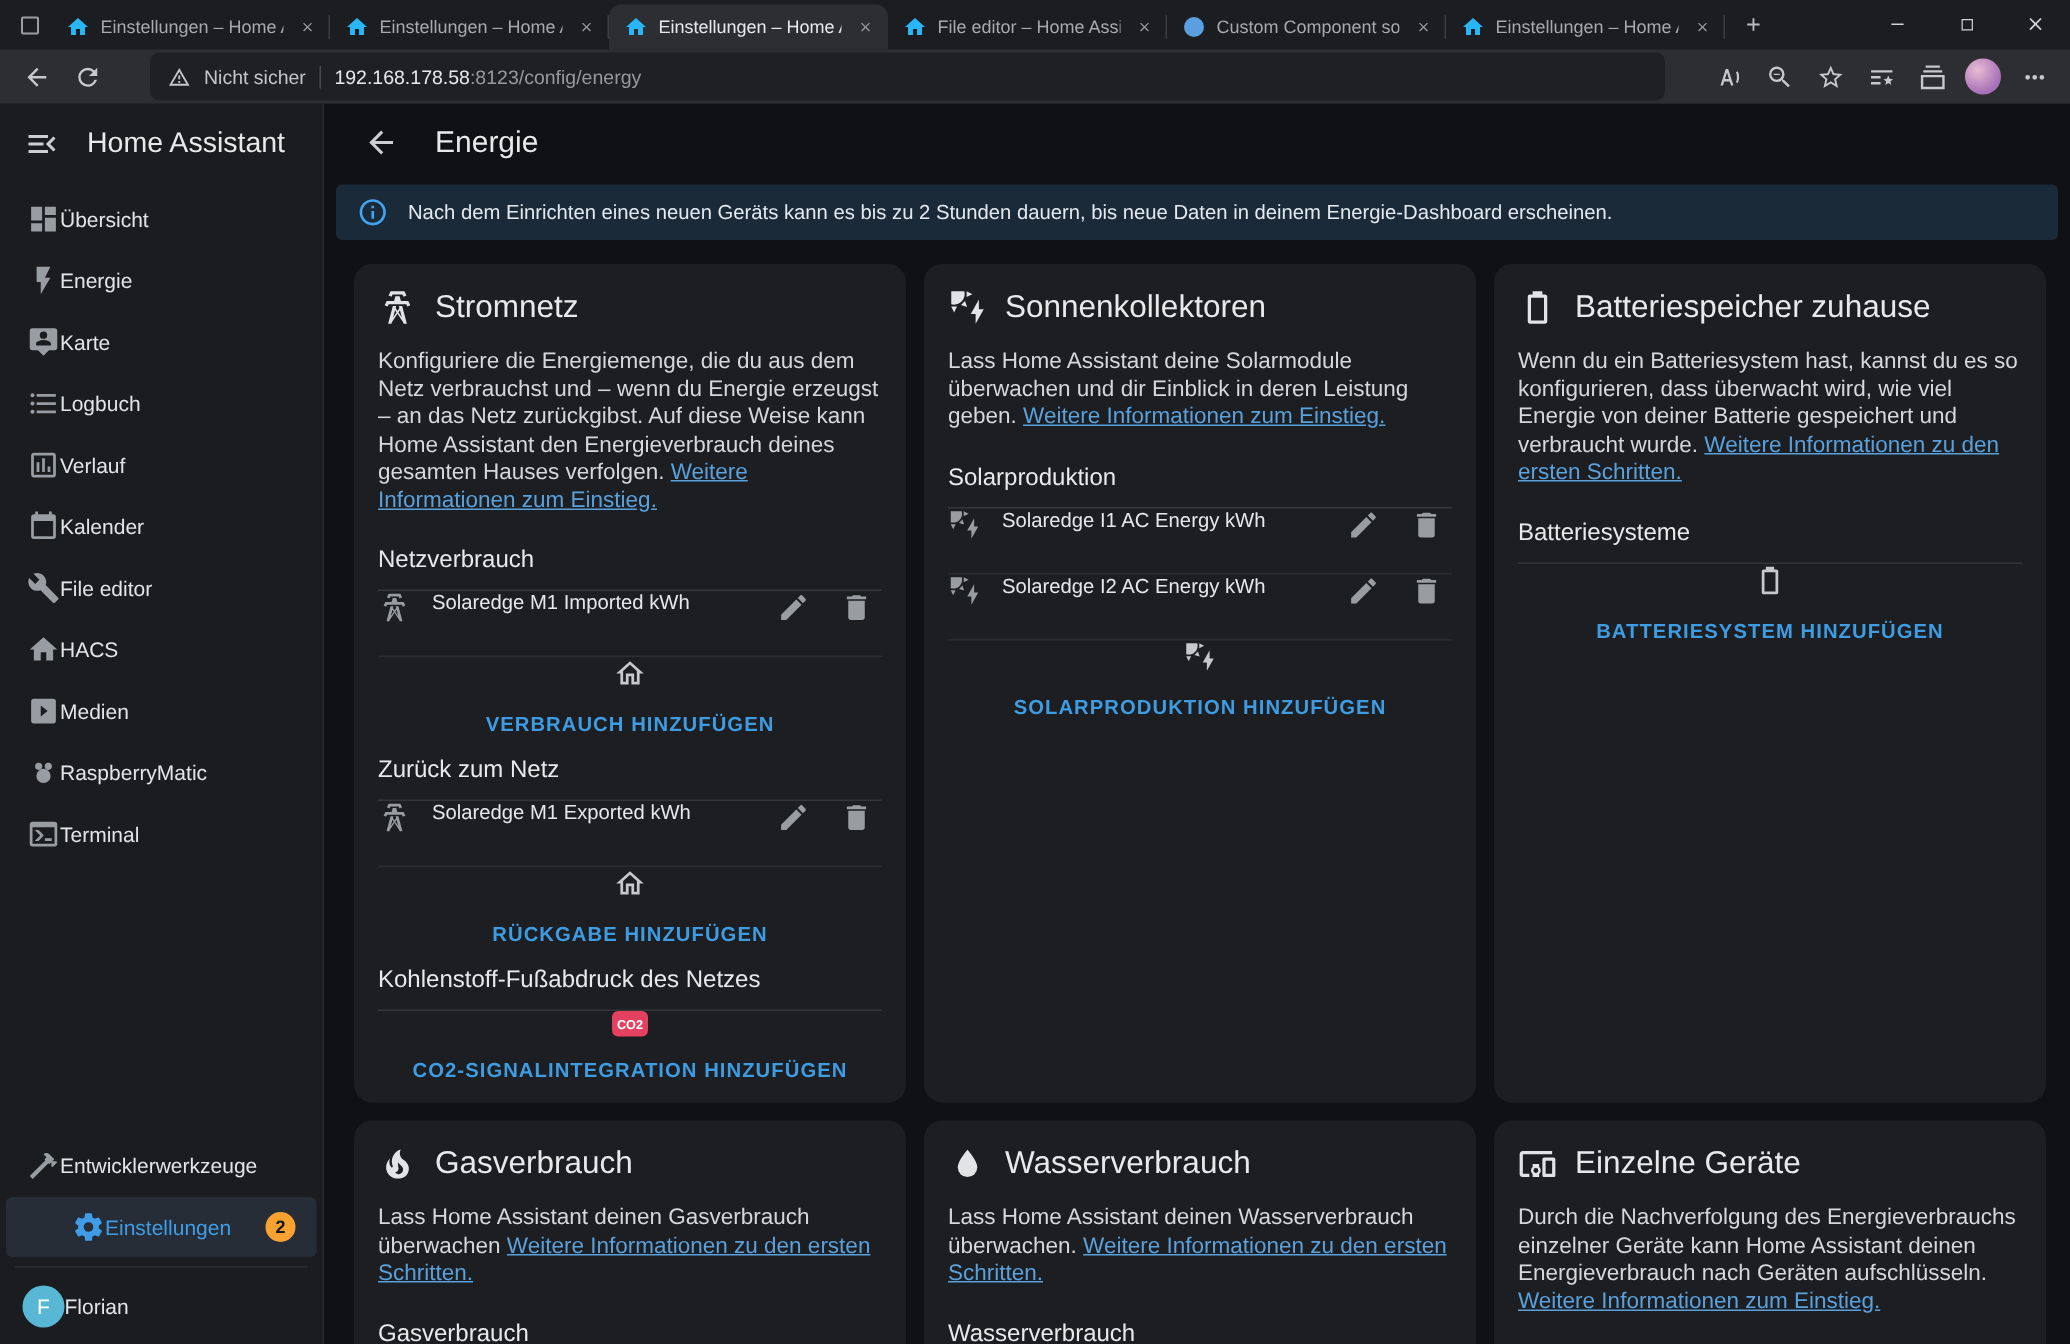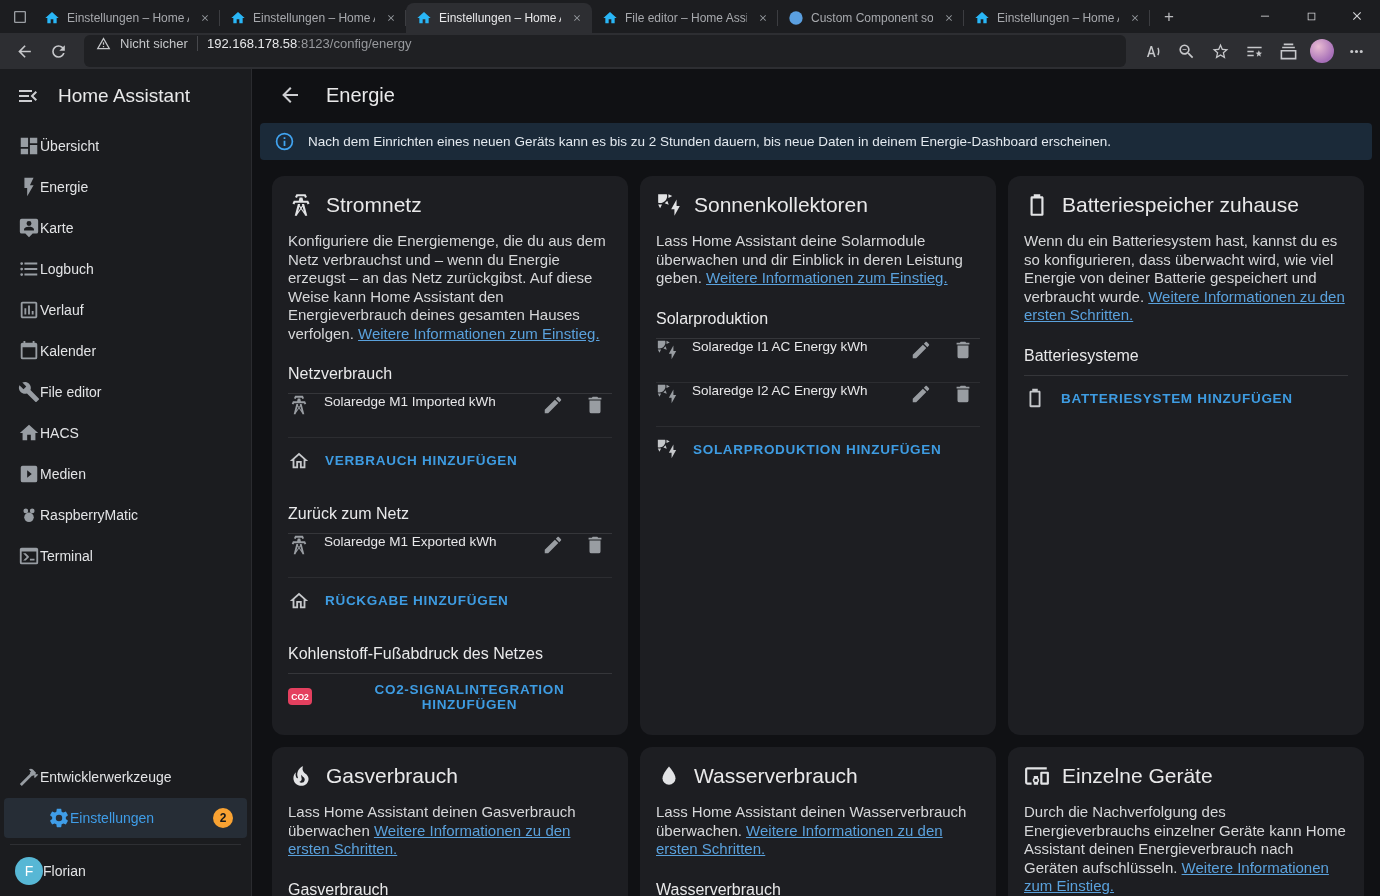--- a/index.html
+++ b/index.html
@@ -21,34 +21,34 @@
   .tab .t-title { flex:1; white-space:nowrap; overflow:hidden; }
   .tab .t-close { width:18px; height:18px; display:flex; align-items:center; justify-content:center; border-radius:4px; color:#9a9ea3; }
   .tab:not(.active)::after { content:""; position:absolute; right:0; top:7px; width:1px; height:16px; background:#3c3d41; }
   .newtab-btn { width:26px; height:26px; margin:0 0 3px 6px; display:flex; align-items:center; justify-content:center; color:#b9babd; font-size:17px; border-radius:4px;}
   .win-controls { position:absolute; top:0; right:0; display:flex; }
   .win-controls button { width:46px; height:32px; display:flex; align-items:center; justify-content:center; color:#d2d3d5; }
 
   .toolbar { height:36px; background:#2d2e32; display:flex; align-items:center; padding:0 8px; gap:2px; }
   .tool-btn { width:32px; height:30px; display:flex; align-items:center; justify-content:center; color:#c7c8cb; border-radius:5px; }
   .tool-btn .icon { width:19px; height:19px; }
-  .urlbar { flex:1; height:28px; margin:0 8px; background:#1f2023; border-radius:6px;
-    display:flex; align-items:flex-end; gap:9px; padding:16px 12px; font-size:13px; color:#c4c6c9; }
+  .urlbar { flex:1; height:28px; margin:0 24px; background:#1f2023; border-radius:6px;
+    display:flex; align-items:center; gap:9px; padding:16px 12px; font-size:13px; color:#c4c6c9; }
   .urlbar .icon { width:15px; height:15px; color:#c4c6c9; }
   .vdiv { width:1px; height:15px; background:#47484c; }
   .url-host { color:#e7e8ea; }
   .url-rest { color:#97999d; }
   .avatar { width:24px; height:24px; border-radius:50%;
     background:radial-gradient(circle at 35% 32%, #e9bcd2, #a66fb8 70%); }
 
   
   .app { display:flex; height:827px; }
 
   
-  .sidebar { width:252px; background:#1b1c1f; border-right:1px solid #2a2b2f; display:flex; flex-direction:column; }
+  .sidebar { width:216px; background:#1b1c1f; border-right:1px solid #2a2b2f; display:flex; flex-direction:column; }
   .side-header { height:54px; flex:none; display:flex; align-items:center; gap:16px; padding:0 14px; }
   .side-header .menu-btn { width:28px; height:28px; display:flex; align-items:center; justify-content:center; color:#cdced1; }
   .side-title { font-size:19px; color:#e9e9ea; }
   .nav { padding:2px 0; }
   .nav-item { display:flex; align-items:center; height:40px; margin:1px 4px; padding:0 14px;
     border-radius:4px; font-size:14px; color:#e3e4e6; cursor:pointer; width:calc(100% - 8px); text-align:left;}
   .nav-item .icon { color:#989da3; width:22px; height:22px; }
   .nav-item.active { background:#262d36; color:#3f9de8;padding-left:44px; }
   .nav-item.active .icon { color:#3f9de8; }
   .nav-bottom { margin-top:auto; padding-bottom:4px; }
@@ -75,21 +75,21 @@
   .card-title .icon { color:#e2e3e5; }
   .card-desc { font-size:15px; line-height:18.5px; color:#d6d7d9; margin-bottom:8px; }
   .link { color:#5aa1dc; text-decoration:underline; cursor:pointer; }
   .subheader { font-size:16px; font-weight:400; color:#e9e9ea; margin-top:22px; padding-bottom:10px;
     border-bottom:1px solid #35363a; }
   .sensor-row { display:flex; align-items:flex-start; gap:14px; height:44px; border-bottom:1px solid #2c2d31;
     font-size:13.5px; color:#e7e7e9; }
   .sensor-row .icon { width:22px; height:22px; color:#999da2; }
   .row-actions { margin-left:auto; display:flex; gap:20px; padding-right:6px; }
   .row-actions button { color:#9a9ea3; display:flex; }
-  .add-btn { display:flex; align-items:center; gap:15px; height:45px; width:100%; text-align:center; }
+  .add-btn { display:flex; align-items:center; gap:15px; height:45px; width:100%; text-align:center;flex-direction:column; }
   .add-btn .icon { width:22px; height:22px; color:#c6c8cb; }
   .add-btn .lbl { color:#3e9ce2; font-size:13.5px; font-weight:bold; letter-spacing:.7px; }
   .co2 { width:24px; height:17px; flex:none; border-radius:4px; background:#e4405f; color:#fff;
     font-size:8.5px; font-weight:bold; display:flex; align-items:center; justify-content:center; }
 </style>
 </head>
 <body>
 
 <div class="browser">
   <div class="tabstrip">

